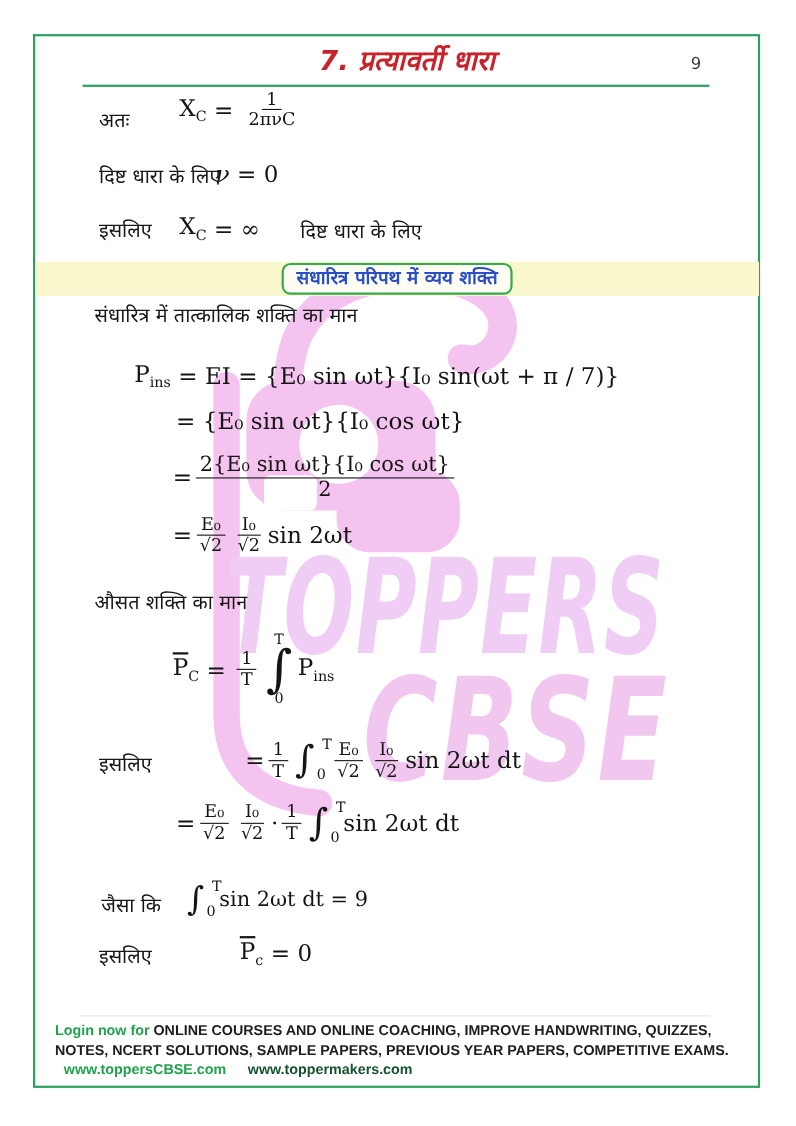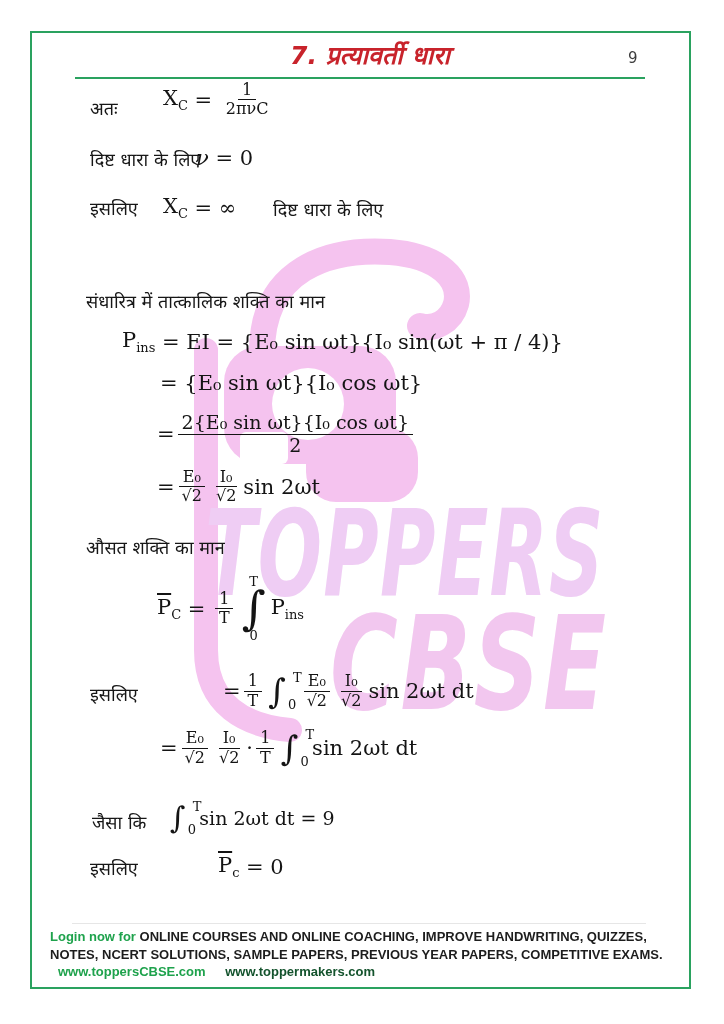--- a/index.html
+++ b/index.html
@@ -104,27 +104,30 @@
   <div class="row hl" style="left:90px;top:196px;">
     <span>इसलिए</span>
   </div>
   <div class="row m" style="left:163px;top:194px;">
     <span><span>X</span><sub class="sb">C</sub></span><span> = ∞</span>
   </div>
   <div class="row hl" style="left:273px;top:197px;">
     <span>दिष्ट धारा के लिए</span>
   </div>
 
+  <div class="banner">
+    <div class="banner-box">संधारित्र परिपथ में व्यय शक्ति</div>
+  </div>
 
-  <div class="row hl" style="left:86px;top:289px;">
+  <div class="row hl" style="left:86px;top:274px;">
     <span>संधारित्र में तात्कालिक शक्ति का मान</span>
   </div>
 
   <div class="row m" style="left:122px;top:328px;">
-    <span><span>P</span><sub class="sb">ins</sub></span><span> = EI = {E₀ sin ωt}{I₀ sin(ωt + π / 4)}</span>
+    <span><span>P</span><sub class="sb">ins</sub></span><span> = EI = {E₀ sin ωt}{I₀ sin(ωt + π / 7)}</span>
   </div>
 
   <div class="row m" style="left:160px;top:371px;">
     <span>= {E₀ sin ωt}{I₀ cos ωt}</span>
   </div>
 
   <div class="row m" style="left:157px;top:412px;">
     <span>=</span><span class="frac"><span class="fn">2{E₀ sin ωt}{I₀ cos ωt}</span><span class="fd">2</span></span>
   </div>
 

